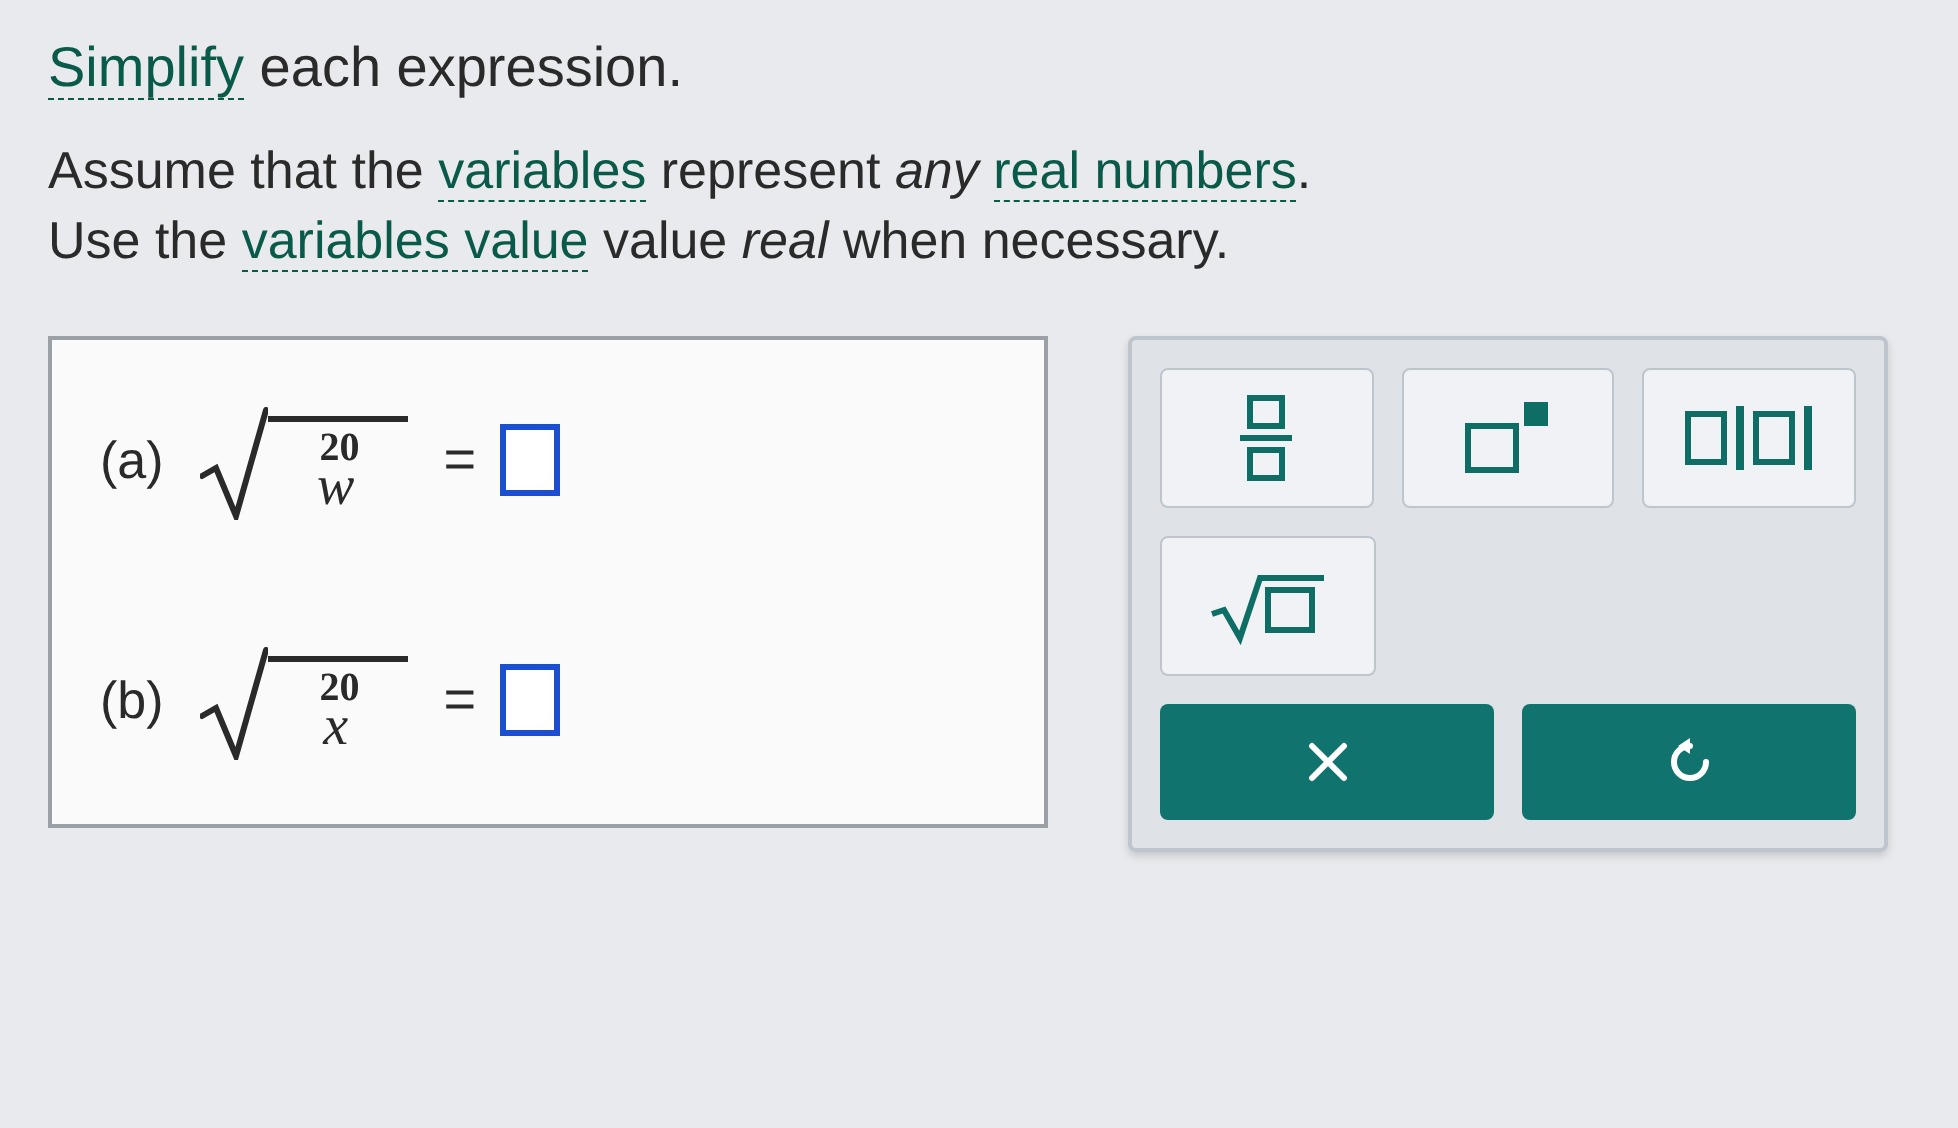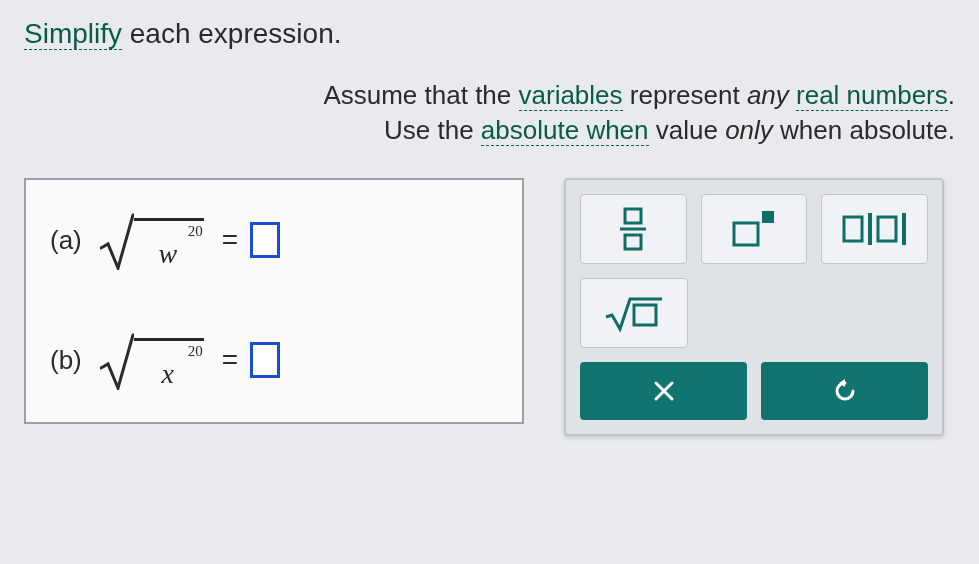--- a/index.html
+++ b/index.html
@@ -7,28 +7,27 @@
     font-family: Arial, Helvetica, sans-serif;
     background: #e8eaed;
     width: 979px;
     height: 564px;
     padding: 18px 24px;
     color: #2a2a2a;
     overflow: hidden;
   }
   .instruction-line {
     font-size: 28px;
-    margin-bottom: 28px;
+    margin-bottom: 18px;
     font-weight: 400;
   }
   .sub-line {
     font-size: 26px;
     line-height: 1.35;
     margin-bottom: 30px;
-    text-align: right;
   }
   .term-link {
     color: #0a5a4a;
     border-bottom: 1px dashed #0a5a4a;
     cursor: pointer;
   }
   .italic { font-style: italic; }
   .content-row {
     display: flex;
     align-items: flex-start;
@@ -65,23 +64,24 @@
     min-width: 70px;
     height: 52px;
     display:flex;
     align-items:flex-end;
     justify-content:center;
   }
   .radicand .base { font-size: 28px; }
   .radicand .expo {
     position: absolute;
     top: 2px;
-    right: 1px;
-    font-size: 15px;
+    right: 24px;
+    font-size: 20px;
     font-style: normal;
+    font-weight: bold;
   }
   .eq { margin: 0 12px 0 18px; font-size: 28px; }
   .answer-slot {
     width: 30px;
     height: 36px;
     border: 3px solid #1a4fd1;
     background: #fff;
     display:inline-block;
   }
   
@@ -130,21 +130,21 @@
 </style>
 </head>
 <body>
 
 <div class="instruction-line">
   <span class="term-link">Simplify</span><span> each expression.</span>
 </div>
 
 <div class="sub-line">
   <span>Assume that the </span><span class="term-link">variables</span><span> represent </span><span class="italic">any</span><span> </span><span class="term-link">real numbers</span><span>.</span><br>
-  <span>Use the </span><span class="term-link">absolute when</span><span> value </span><span class="italic">only</span><span> when absolute.</span>
+  <span>Use the </span><span class="term-link">variables value</span><span> value </span><span class="italic">real</span><span> when necessary.</span>
 </div>
 
 <div class="content-row">
   <div class="problem-box">
 
     <div class="problem">
       <span class="label">(a)</span>
       <span class="radical">
         <svg class="surd" width="34" height="58" viewBox="0 0 34 58">
             <path d="M1 36 L8 32 L18 56 L33 3" stroke="#2a2a2a" stroke-width="3" fill="none" stroke-linecap="round"></path>

